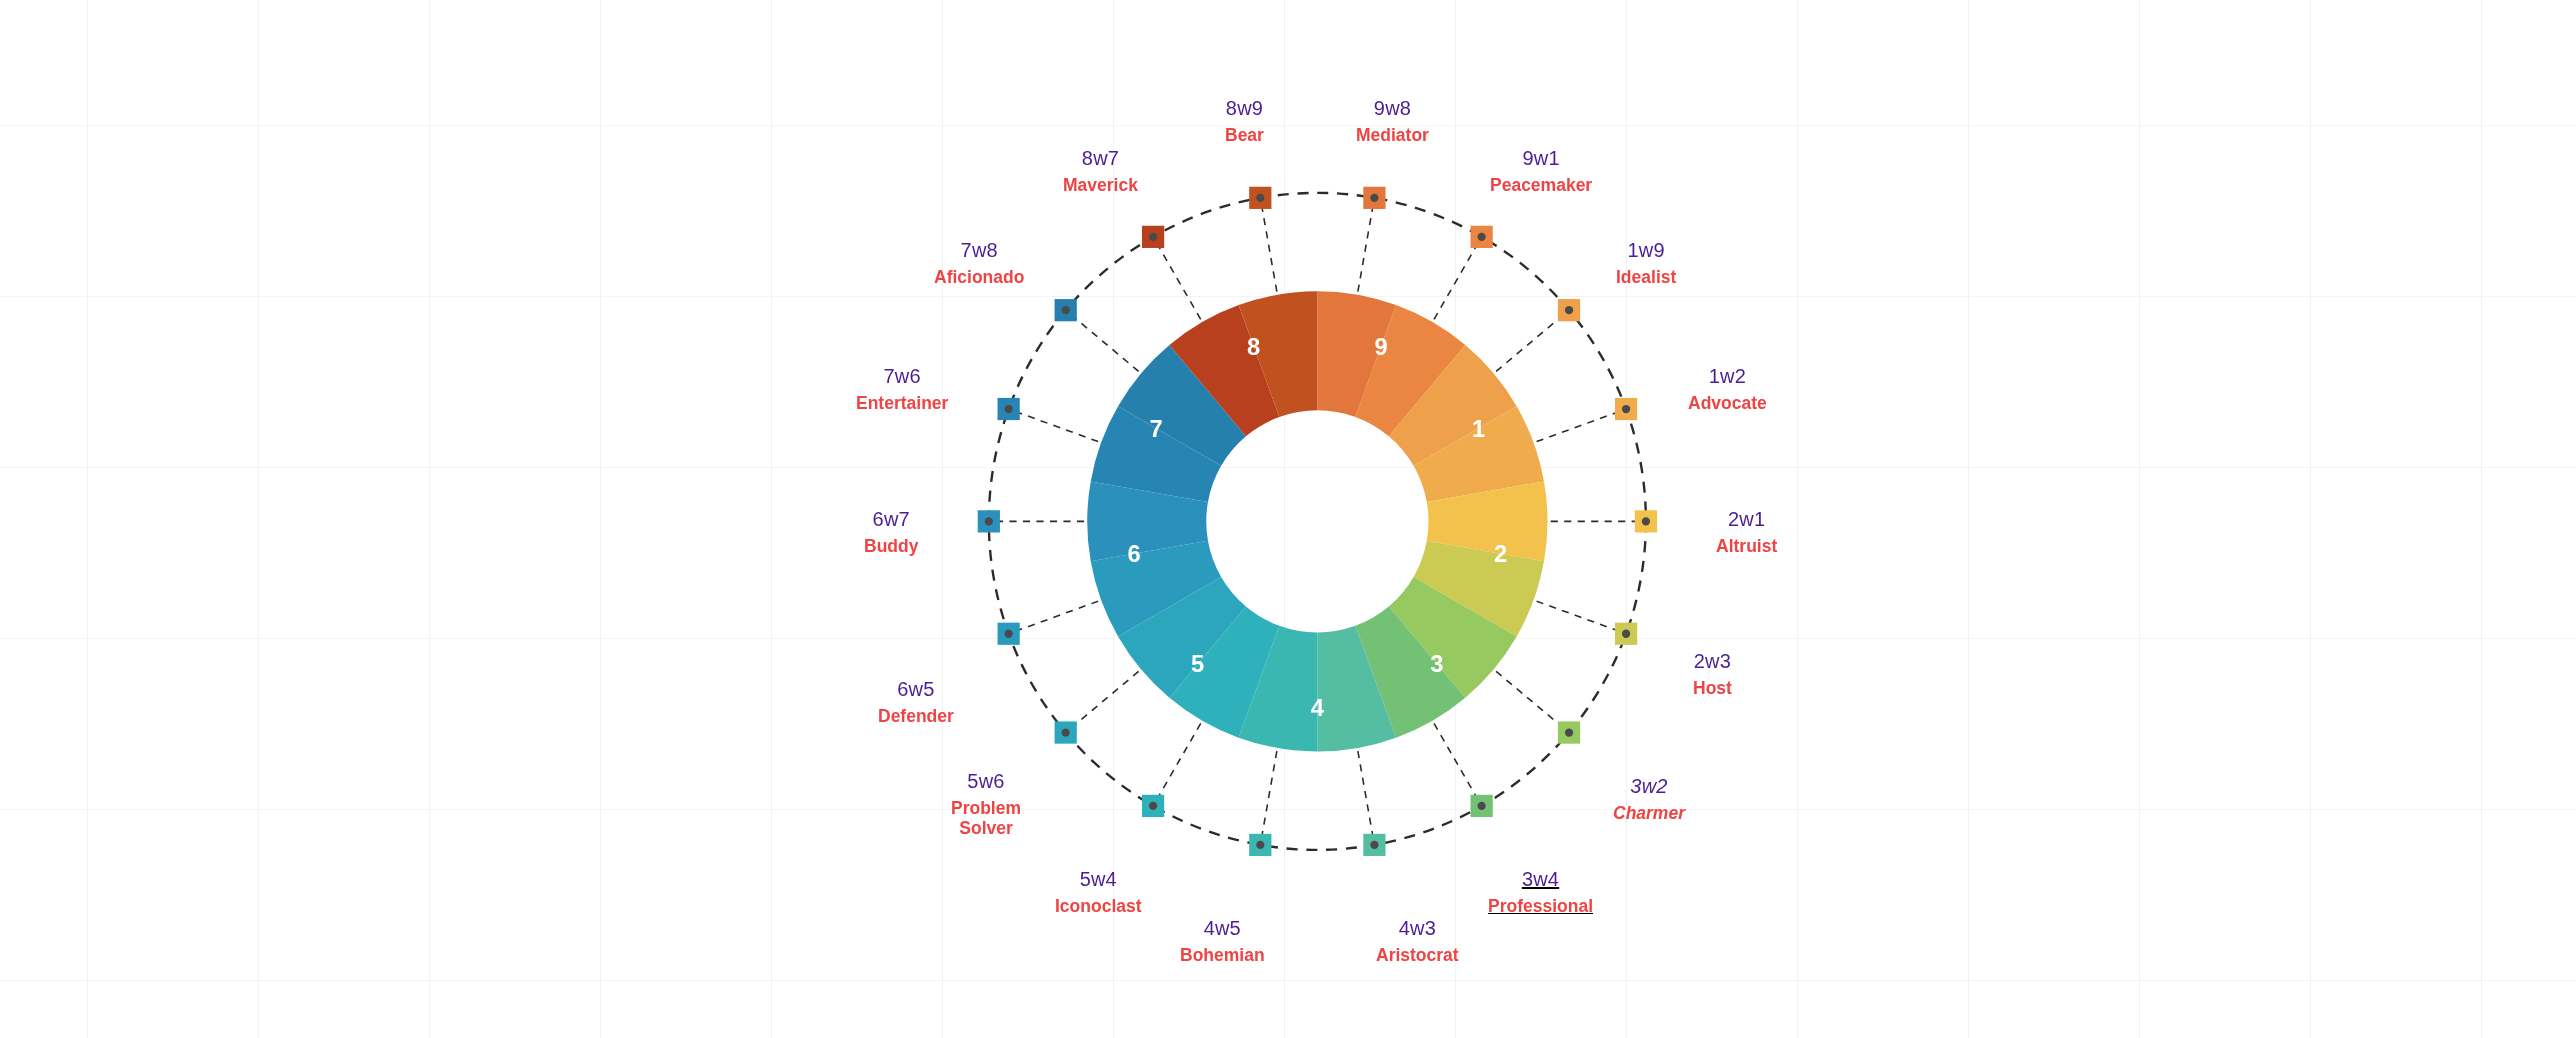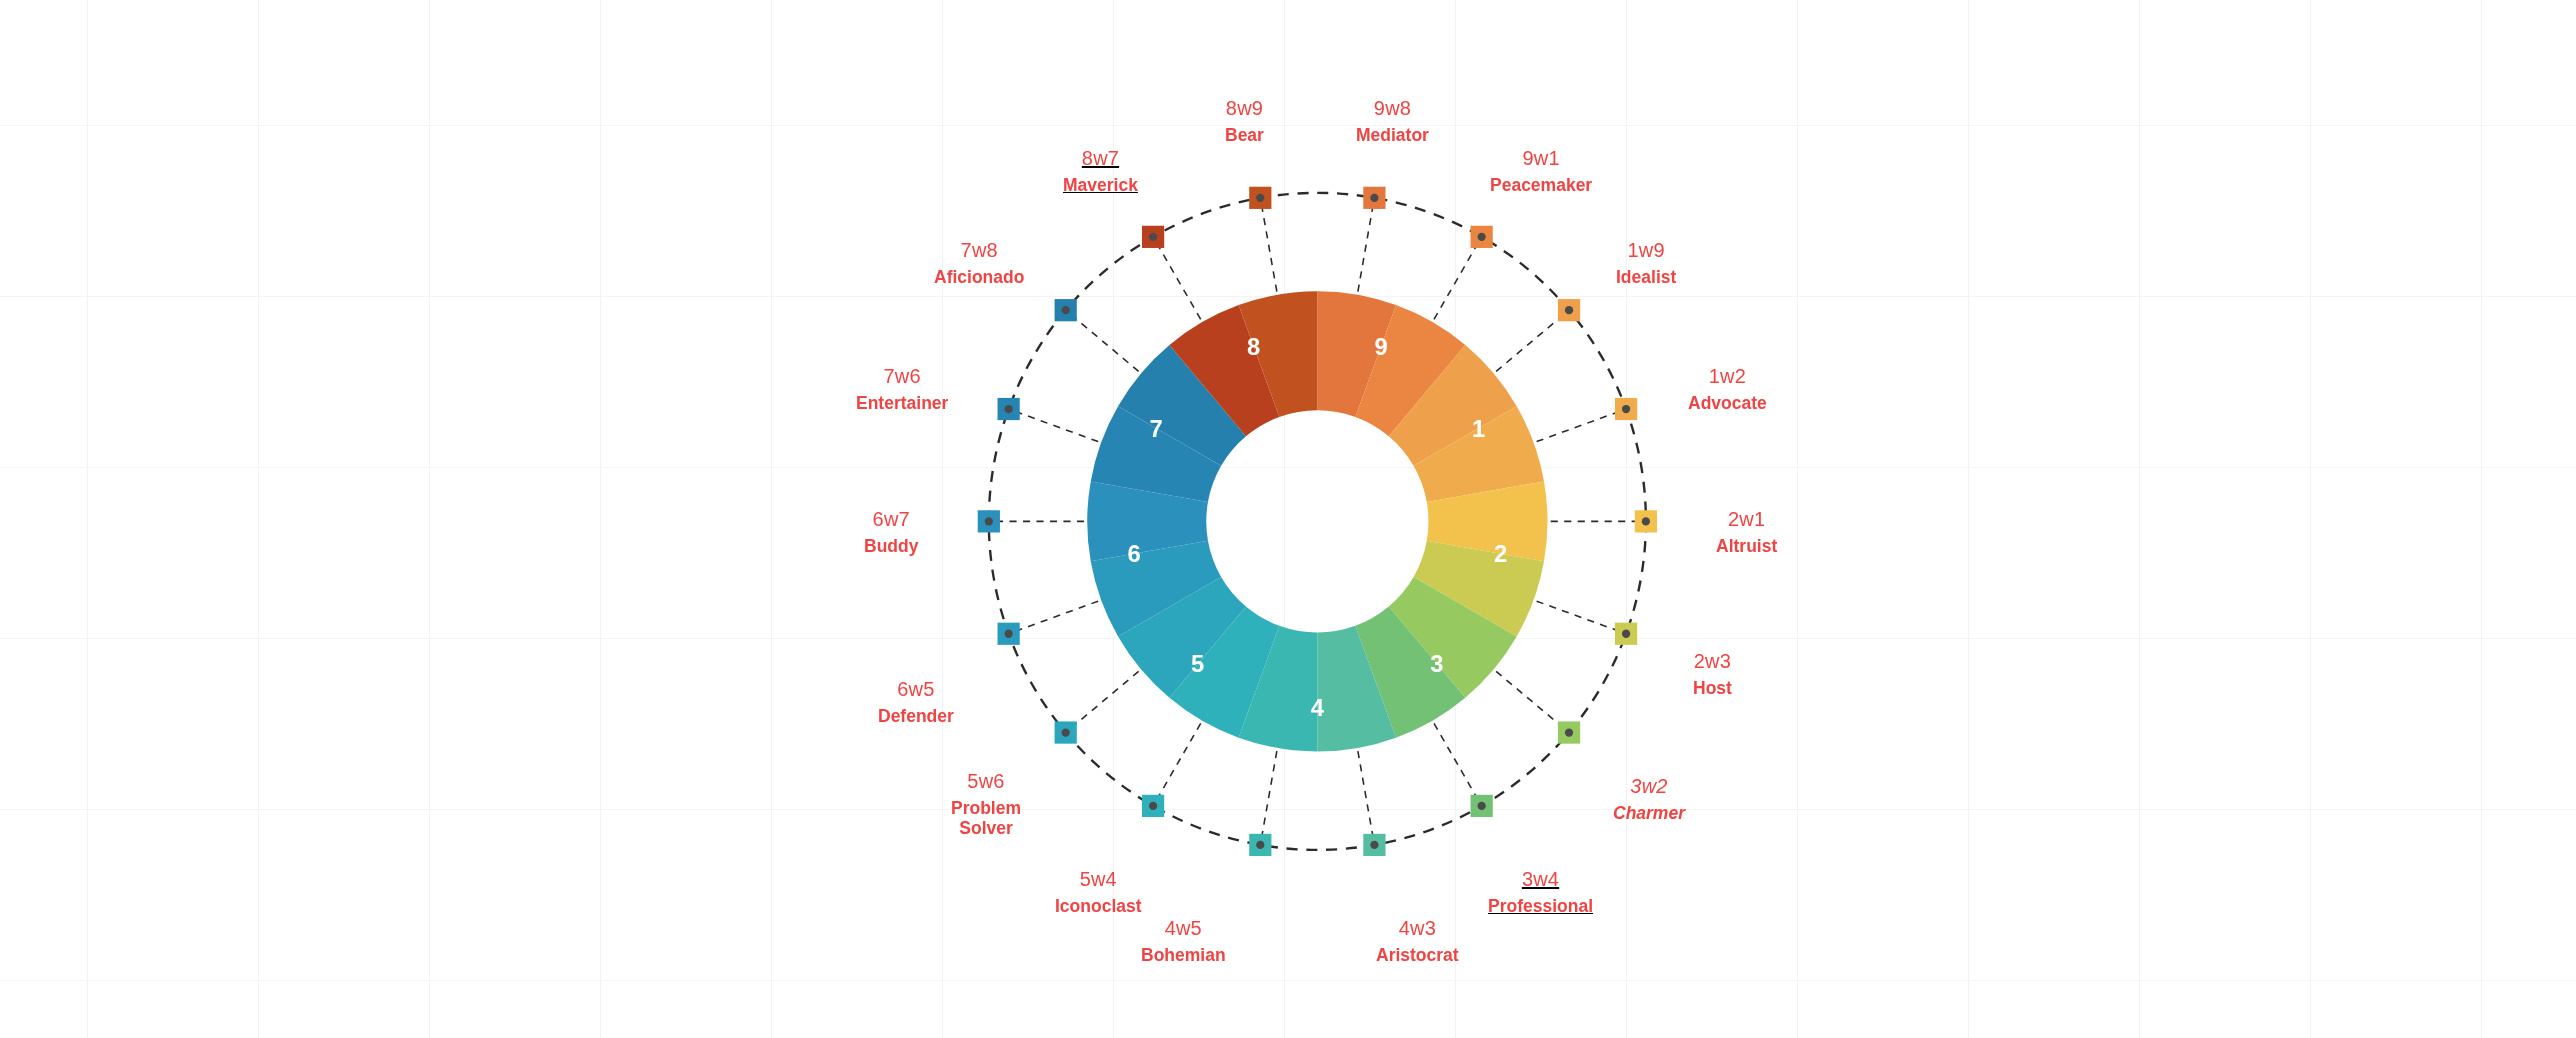--- a/index.html
+++ b/index.html
@@ -34,21 +34,21 @@
   .lbl{
     position:absolute;
     text-align:center;
     line-height:1.05;
     white-space:nowrap;
   }
   .lbl .code{
     display:block;
     font-size:20px;
     font-weight:400;
-    color:#ef4444;
+    color:#4c1d95;
     letter-spacing:0.2px;
   }
   .lbl .name{
     display:block;
     font-size:17.5px;
     font-weight:bold;
     color:#ef4444;
     margin-top:6.3px;
     white-space:pre-line;
     line-height:1.15;
@@ -220,21 +220,21 @@
         <span class="name">Charmer</span>
       </div>
       <div class="lbl" style="left: 1488px; top: 869px; text-decoration: underline;">
         <span class="code">3w4</span>
         <span class="name">Professional</span>
       </div>
       <div class="lbl" style="left: 1352px; top: 918px; margin-left: 24px;">
         <span class="code">4w3</span>
         <span class="name">Aristocrat</span>
       </div>
-      <div class="lbl" style="left: 1141px; top: 918px; text-align: center;">
+      <div class="lbl" style="left: 1180px; top: 918px; text-align: center;">
         <span class="code">4w5</span>
         <span class="name">Bohemian</span>
       </div>
       <div class="lbl" style="left: 1055px; top: 869px;">
         <span class="code">5w4</span>
         <span class="name">Iconoclast</span>
       </div>
       <div class="lbl" style="left: 951px; top: 771px;">
         <span class="code">5w6</span>
         <span class="name">Problem
@@ -249,21 +249,21 @@
         <span class="name">Buddy</span>
       </div>
       <div class="lbl" style="left: 856px; top: 366px;">
         <span class="code">7w6</span>
         <span class="name">Entertainer</span>
       </div>
       <div class="lbl" style="left: 934px; top: 240px;">
         <span class="code">7w8</span>
         <span class="name">Aficionado</span>
       </div>
-      <div class="lbl" style="left: 1063px; top: 148px; text-decoration: underline;">
+      <div class="lbl" style="left: 1063px; top: 148px;">
         <span class="code">8w7</span>
         <span class="name">Maverick</span>
       </div>
       <div class="lbl" style="left: 1225px; top: 98px;">
         <span class="code">8w9</span>
         <span class="name">Bear</span>
       </div>
     </div>
 </div>
 

